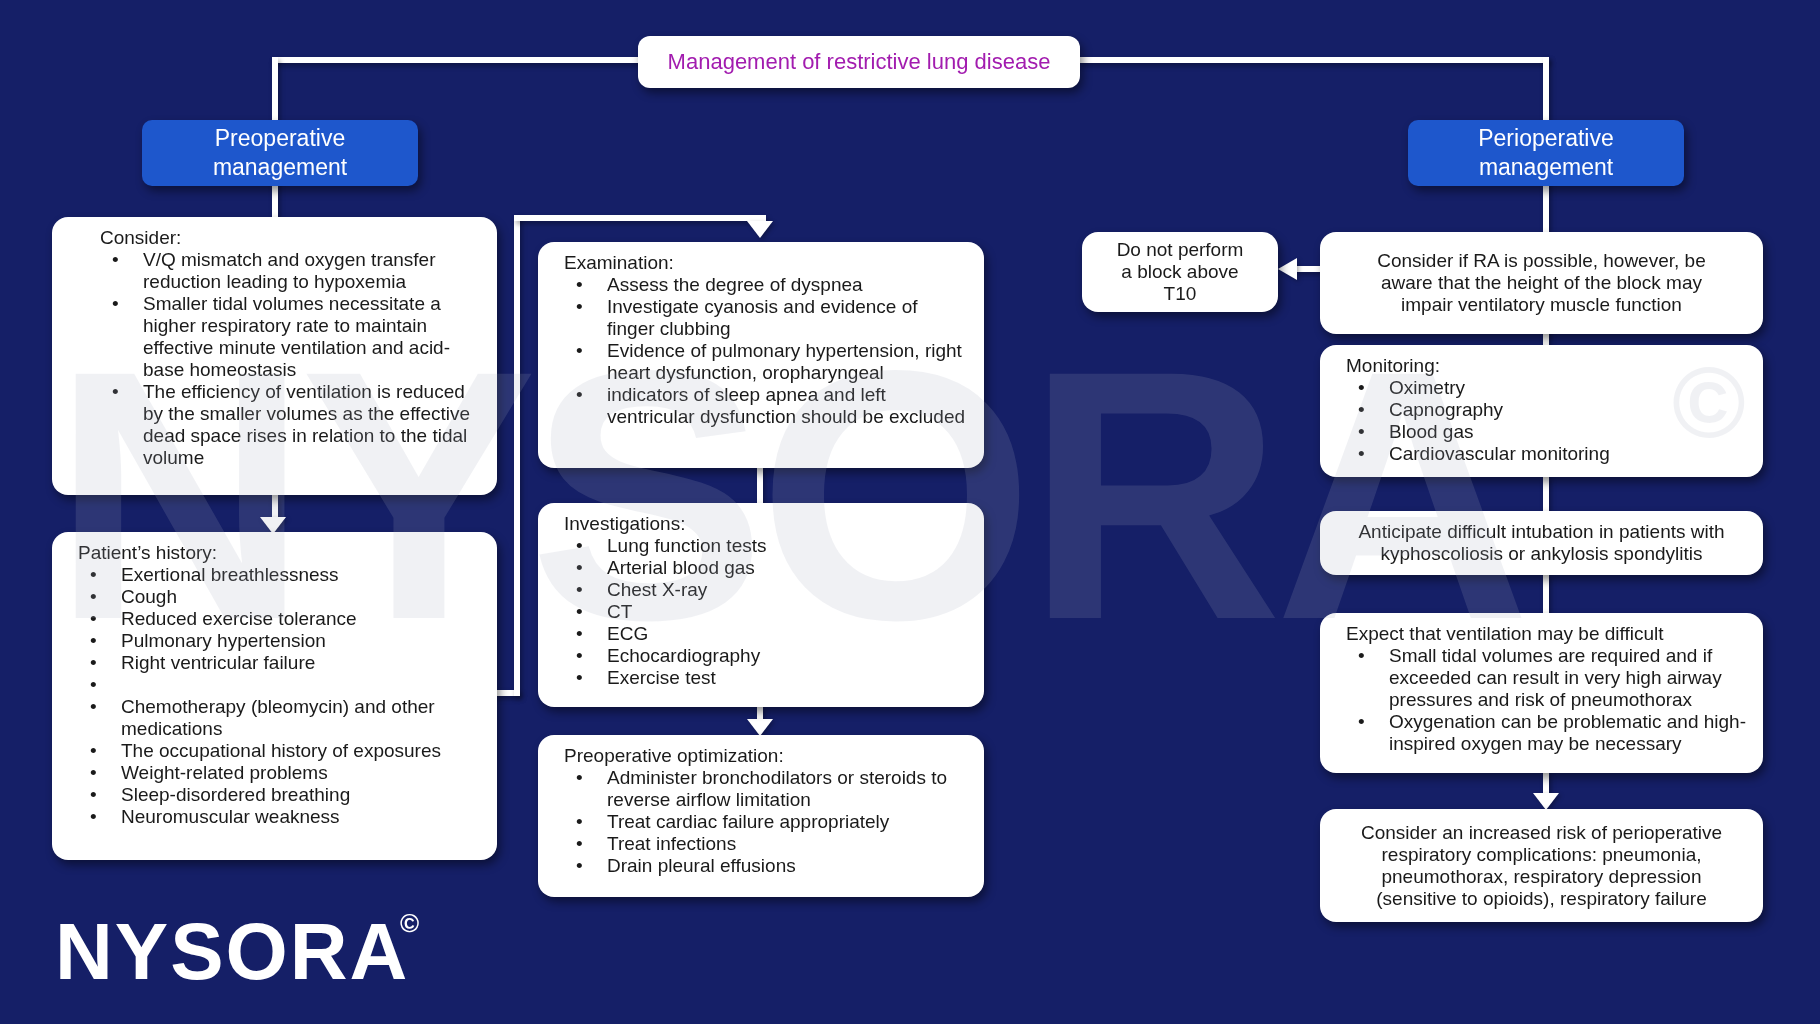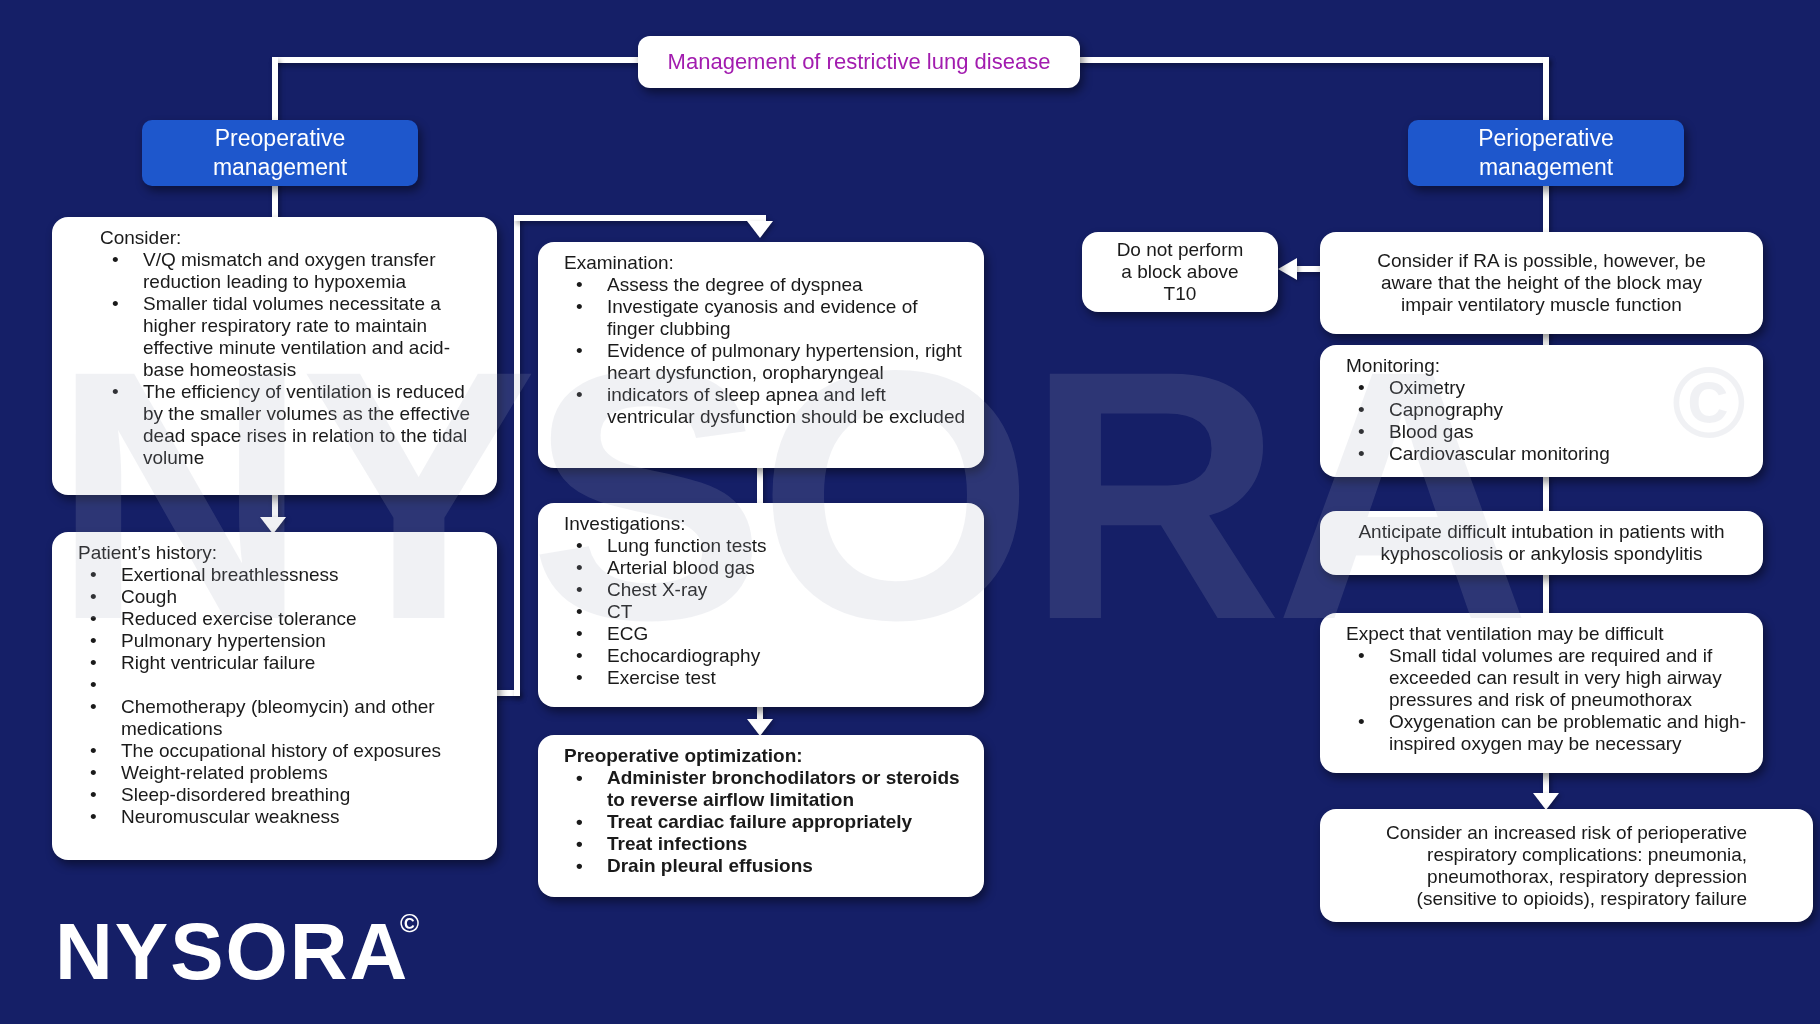--- a/index.html
+++ b/index.html
@@ -64,27 +64,27 @@
     box-shadow:3px 5px 10px rgba(0,0,0,0.45);
   }
   .cbox { display:flex; align-items:center; justify-content:center;
           text-align:center; padding:4px 14px; }
   .cbox span { white-space:pre-line; }
 
   #box-consider { left:52px;   top:217px; width:445px; height:278px;padding-left:48px; }
   #box-history  { left:52px;   top:532px; width:445px; height:328px; }
   #box-exam     { left:538px;  top:242px; width:446px; height:226px; }
   #box-invest   { left:538px;  top:503px; width:446px; height:204px; }
-  #box-preopt   { left:538px;  top:735px; width:446px; height:162px;font-weight:bold; }
+  #box-preopt   { left:538px;  top:735px; width:446px; height:162px; }
   #box-donot    { left:1082px; top:232px; width:196px; height:80px; }
   #box-ra       { left:1320px; top:232px; width:443px; height:102px; }
   #box-monitor  { left:1320px; top:345px; width:443px; height:132px; }
   #box-intub    { left:1320px; top:511px; width:443px; height:64px; }
   #box-vent     { left:1320px; top:613px; width:443px; height:160px; }
-  #box-complic  { left:1320px; top:809px; width:493px; height:113px;text-align:right; }
+  #box-complic  { left:1320px; top:809px; width:443px; height:113px; }
 
   .li  { display:flex; }
   .blt { flex:none; width:31px; margin-left:12px; }
   .txt { flex:1; }
 
   
   .wm { position:absolute; z-index:3; pointer-events:none;
         color:rgba(168,173,192,0.17); font-weight:bold; line-height:1; }
   #wm-text { left:52px; top:318px; font-size:355px; letter-spacing:-8px; }
   #wm-c    { left:1672px; top:352px; font-size:100px; }

